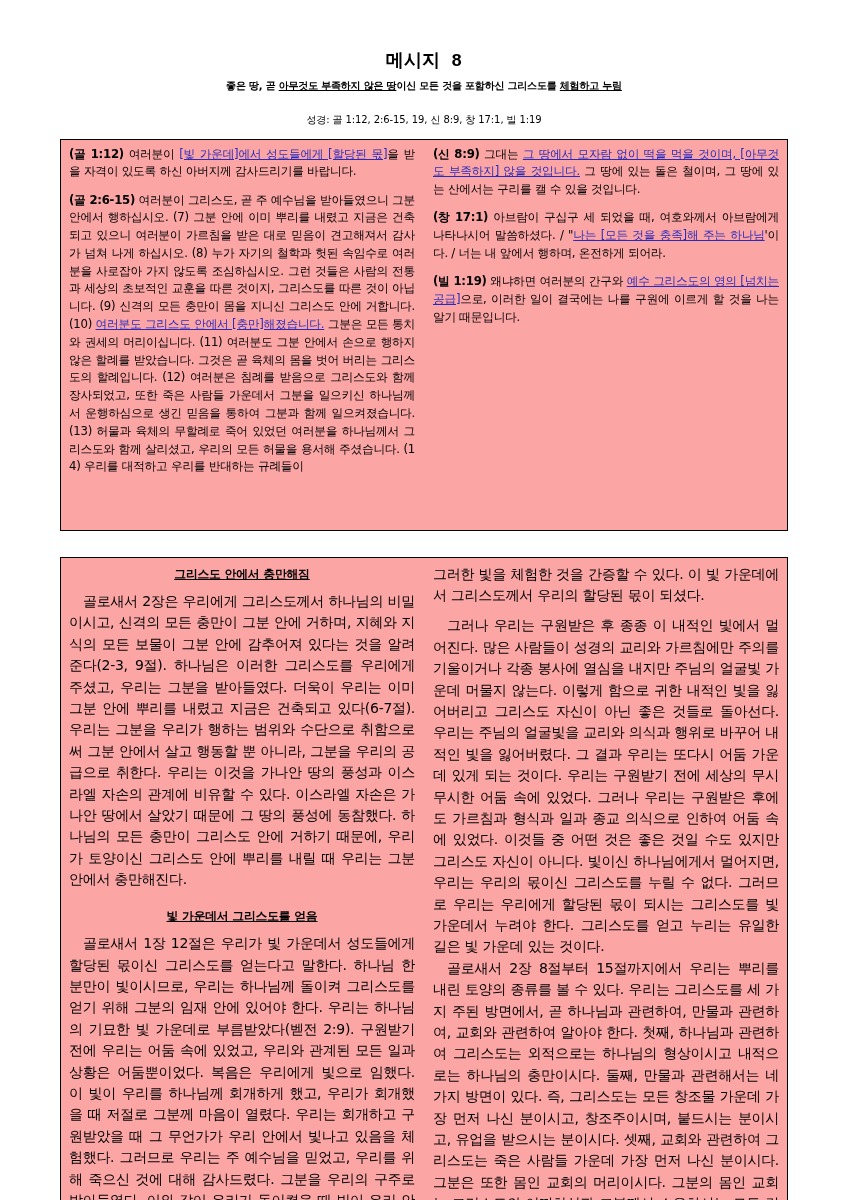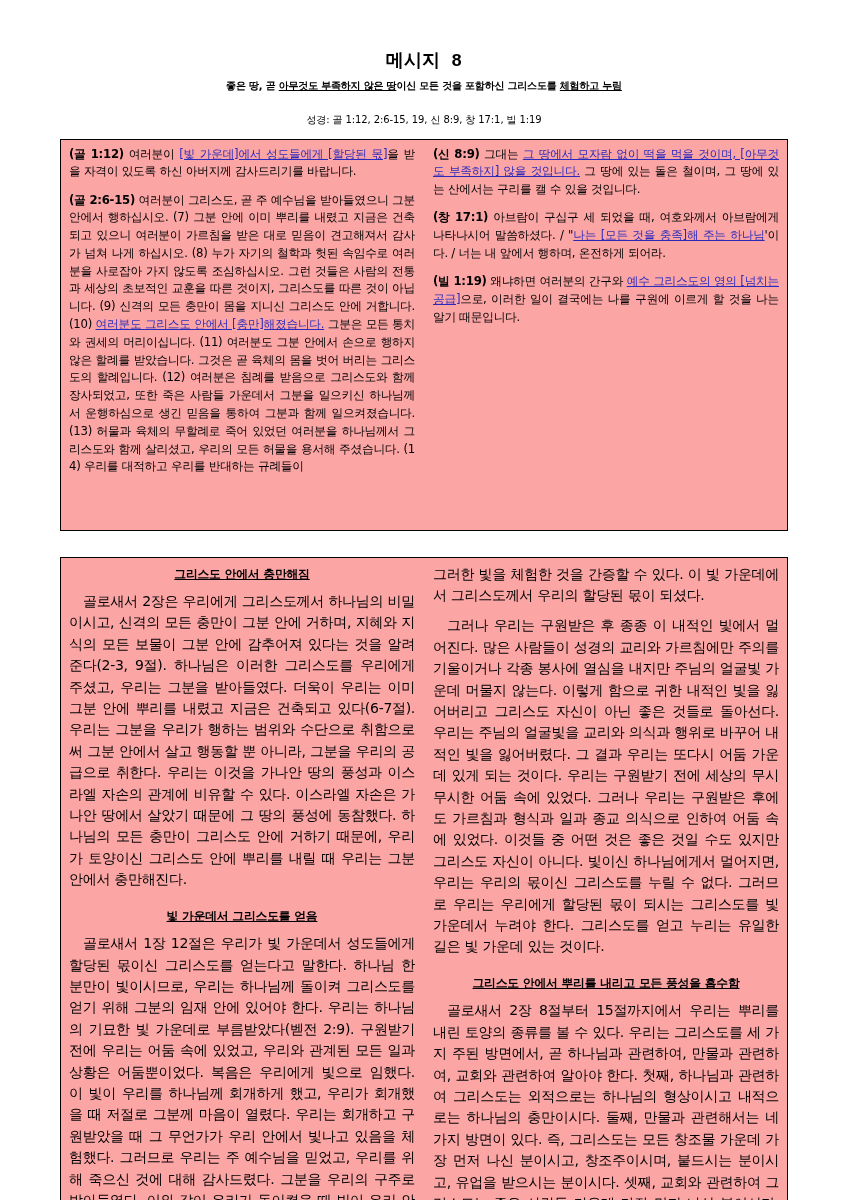--- a/index.html
+++ b/index.html
@@ -161,21 +161,20 @@
         <div class="sec-head spaced">빛 가운데서 그리스도를 얻음</div>
         <div id="cl-p2">
             <p class="body-p last">골로새서 1장 12절은 우리가 빛 가운데서 성도들에게 할당된 몫이신 그리스도를 얻는다고 말한다. 하나님 한 분만이 빛이시므로, 우리는 하나님께 돌이켜 그리스도를 얻기 위해 그분의 임재 안에 있어야 한다. 우리는 하나님의 기묘한 빛 가운데로 부름받았다(벧전 2:9). 구원받기 전에 우리는 어둠 속에 있었고, 우리와 관계된 모든 일과 상황은 어둠뿐이었다. 복음은 우리에게 빛으로 임했다. 이 빛이 우리를 하나님께 회개하게 했고, 우리가 회개했을 때 저절로 그분께 마음이 열렸다. 우리는 회개하고 구원받았을 때 그 무언가가 우리 안에서 빛나고 있음을 체험했다. 그러므로 우리는 주 예수님을 믿었고, 우리를 위해 죽으신 것에 대해 감사드렸다. 그분을 우리의 구주로 받아들였다. 이와 같이 우리가 돌이켰을 때 빛이 우리 안에 들어왔고, 우리 안의 밝음은 더 강해졌다. 이것으로부터 우리는 회개할 때 빛이 우리 안에 들어온다는 것을 알 수 있다. 우리 중 많은 사람들이 구원받은 후</p>
           </div>
       </div>
       <div class="col right">
         <div id="cr-top">
             <p class="body-p no-indent">그러한 빛을 체험한 것을 간증할 수 있다. 이 빛 가운데에서 그리스도께서 우리의 할당된 몫이 되셨다.</p>
             <p class="body-p last">그러나 우리는 구원받은 후 종종 이 내적인 빛에서 멀어진다. 많은 사람들이 성경의 교리와 가르침에만 주의를 기울이거나 각종 봉사에 열심을 내지만 주님의 얼굴빛 가운데 머물지 않는다. 이렇게 함으로 귀한 내적인 빛을 잃어버리고 그리스도 자신이 아닌 좋은 것들로 돌아선다. 우리는 주님의 얼굴빛을 교리와 의식과 행위로 바꾸어 내적인 빛을 잃어버렸다. 그 결과 우리는 또다시 어둠 가운데 있게 되는 것이다. 우리는 구원받기 전에 세상의 무시무시한 어둠 속에 있었다. 그러나 우리는 구원받은 후에도 가르침과 형식과 일과 종교 의식으로 인하여 어둠 속에 있었다. 이것들 중 어떤 것은 좋은 것일 수도 있지만 그리스도 자신이 아니다. 빛이신 하나님에게서 멀어지면, 우리는 우리의 몫이신 그리스도를 누릴 수 없다. 그러므로 우리는 우리에게 할당된 몫이 되시는 그리스도를 빛 가운데서 누려야 한다. 그리스도를 얻고 누리는 유일한 길은 빛 가운데 있는 것이다.</p>
           </div>
-        <div class="sec-head spaced">그리스도 안에서 뿌리를 내리고 모든 풍성을 흡수함</div>
         <div id="cr-bot">
             <p class="body-p last">골로새서 2장 8절부터 15절까지에서 우리는 뿌리를 내린 토양의 종류를 볼 수 있다. 우리는 그리스도를 세 가지 주된 방면에서, 곧 하나님과 관련하여, 만물과 관련하여, 교회와 관련하여 알아야 한다. 첫째, 하나님과 관련하여 그리스도는 외적으로는 하나님의 형상이시고 내적으로는 하나님의 충만이시다. 둘째, 만물과 관련해서는 네 가지 방면이 있다. 즉, 그리스도는 모든 창조물 가운데 가장 먼저 나신 분이시고, 창조주이시며, 붙드시는 분이시고, 유업을 받으시는 분이시다. 셋째, 교회와 관련하여 그리스도는 죽은 사람들 가운데 가장 먼저 나신 분이시다. 그분은 또한 몸인 교회의 머리이시다. 그분의 몸인 교회는 그리스도의 어떠하심과 그분께서 소유하시는 모든 것과 그분께서 도달하신 모든 것에 참여한다.</p>
           </div>
       </div>
     </div>
   </div>
 
 </div>
 
 </body></html>

